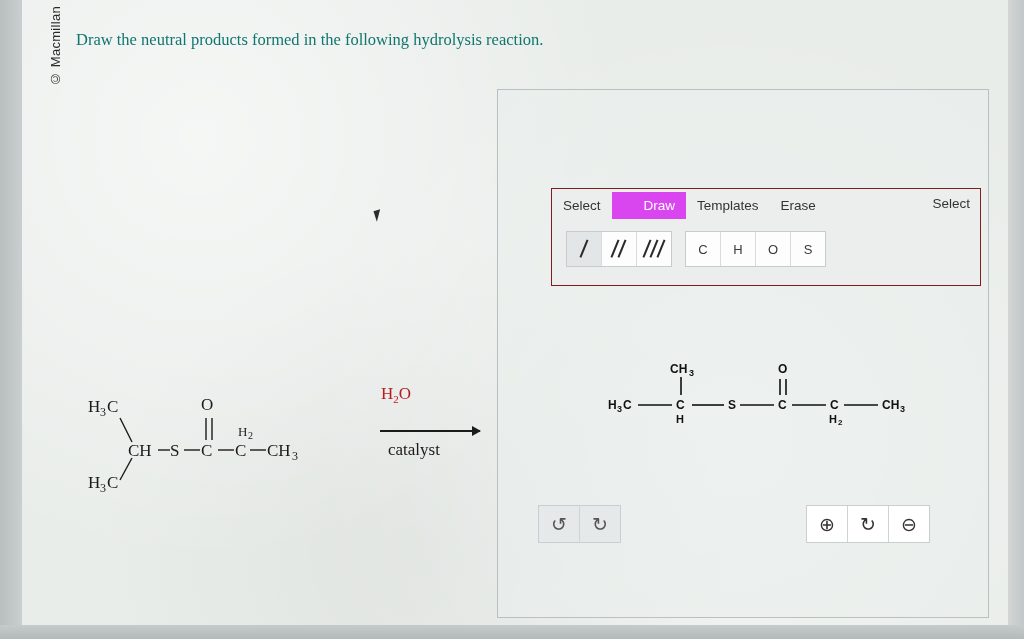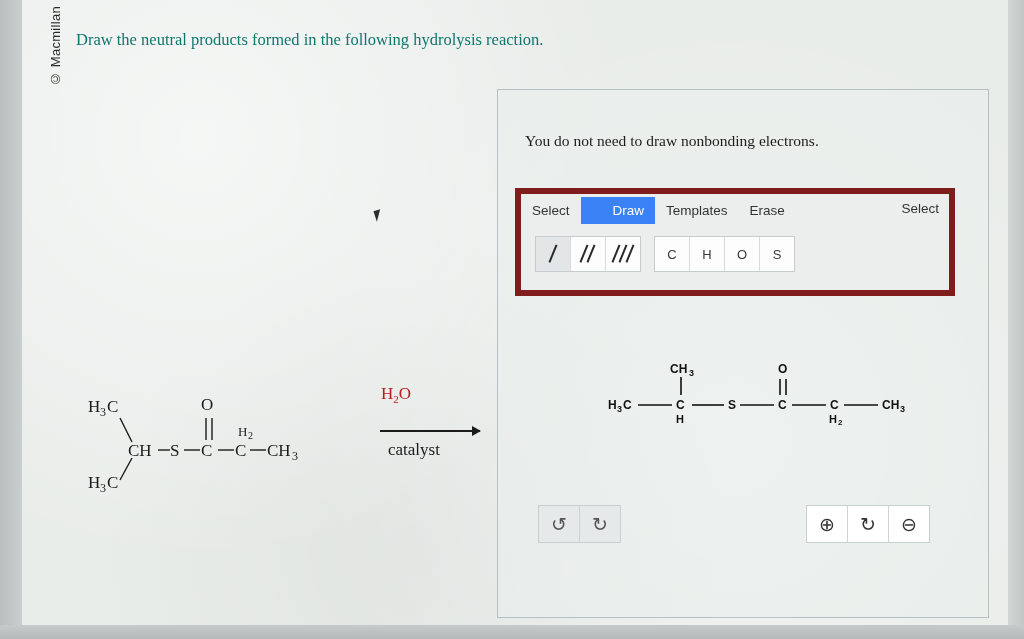--- a/index.html
+++ b/index.html
@@ -99,45 +99,45 @@
     left: 525px;
     top: 130px;
     width: 440px;
     font-size: 15.5px;
     line-height: 1.45;
     color: #1d1d1d;
   }
 
   .toolbar {
     position: absolute;
-    left: 515px;
+    left: 551px;
     top: 188px;
     width: 428px;
     height: 96px;
     background: #eceeee;
-    border: 6px solid #7f1d1d;
+    border: 1px solid #7f1d1d;
   }
   .menu-row {
     position: absolute;
     left: 0;
     top: 0;
     height: 32px;
     width: 100%;
     display: flex;
     align-items: center;
     font-family: "Liberation Sans", sans-serif;
     font-size: 13.5px;
     color: #333;
   }
   .menu-item {
     padding: 6px 11px;
     cursor: default;
   }
   .menu-item.active {
-    background: #3b82f6;
+    background: #d946ef;
     color: #fff;
     padding-left: 32px;
   }
   .erase-item {
     position: absolute;
     right: 10px;
     top: 7px;
     font-family: "Liberation Sans", sans-serif;
     font-size: 13.5px;
     color: #333;
@@ -305,21 +305,20 @@
   <div class="right-edge"></div>
   <div class="bottom-edge"></div>
 
   <div class="credit">© Macmillan</div>
 
   <div class="prompt">Draw the neutral products formed in the following hydrolysis reaction.</div>
 
   <div class="tool-panel"></div>
 
   <div class="instructions">
-    <div>You do not need to draw nonbonding electrons.</div>
   </div>
 
   <div class="toolbar">
     <div class="menu-row">
       <div class="menu-item">Select</div>
       <div class="menu-item active">Draw</div>
       <div class="menu-item">Templates</div>
       <div class="menu-item">Erase</div>
     </div>
     <div class="erase-item">Select</div>

